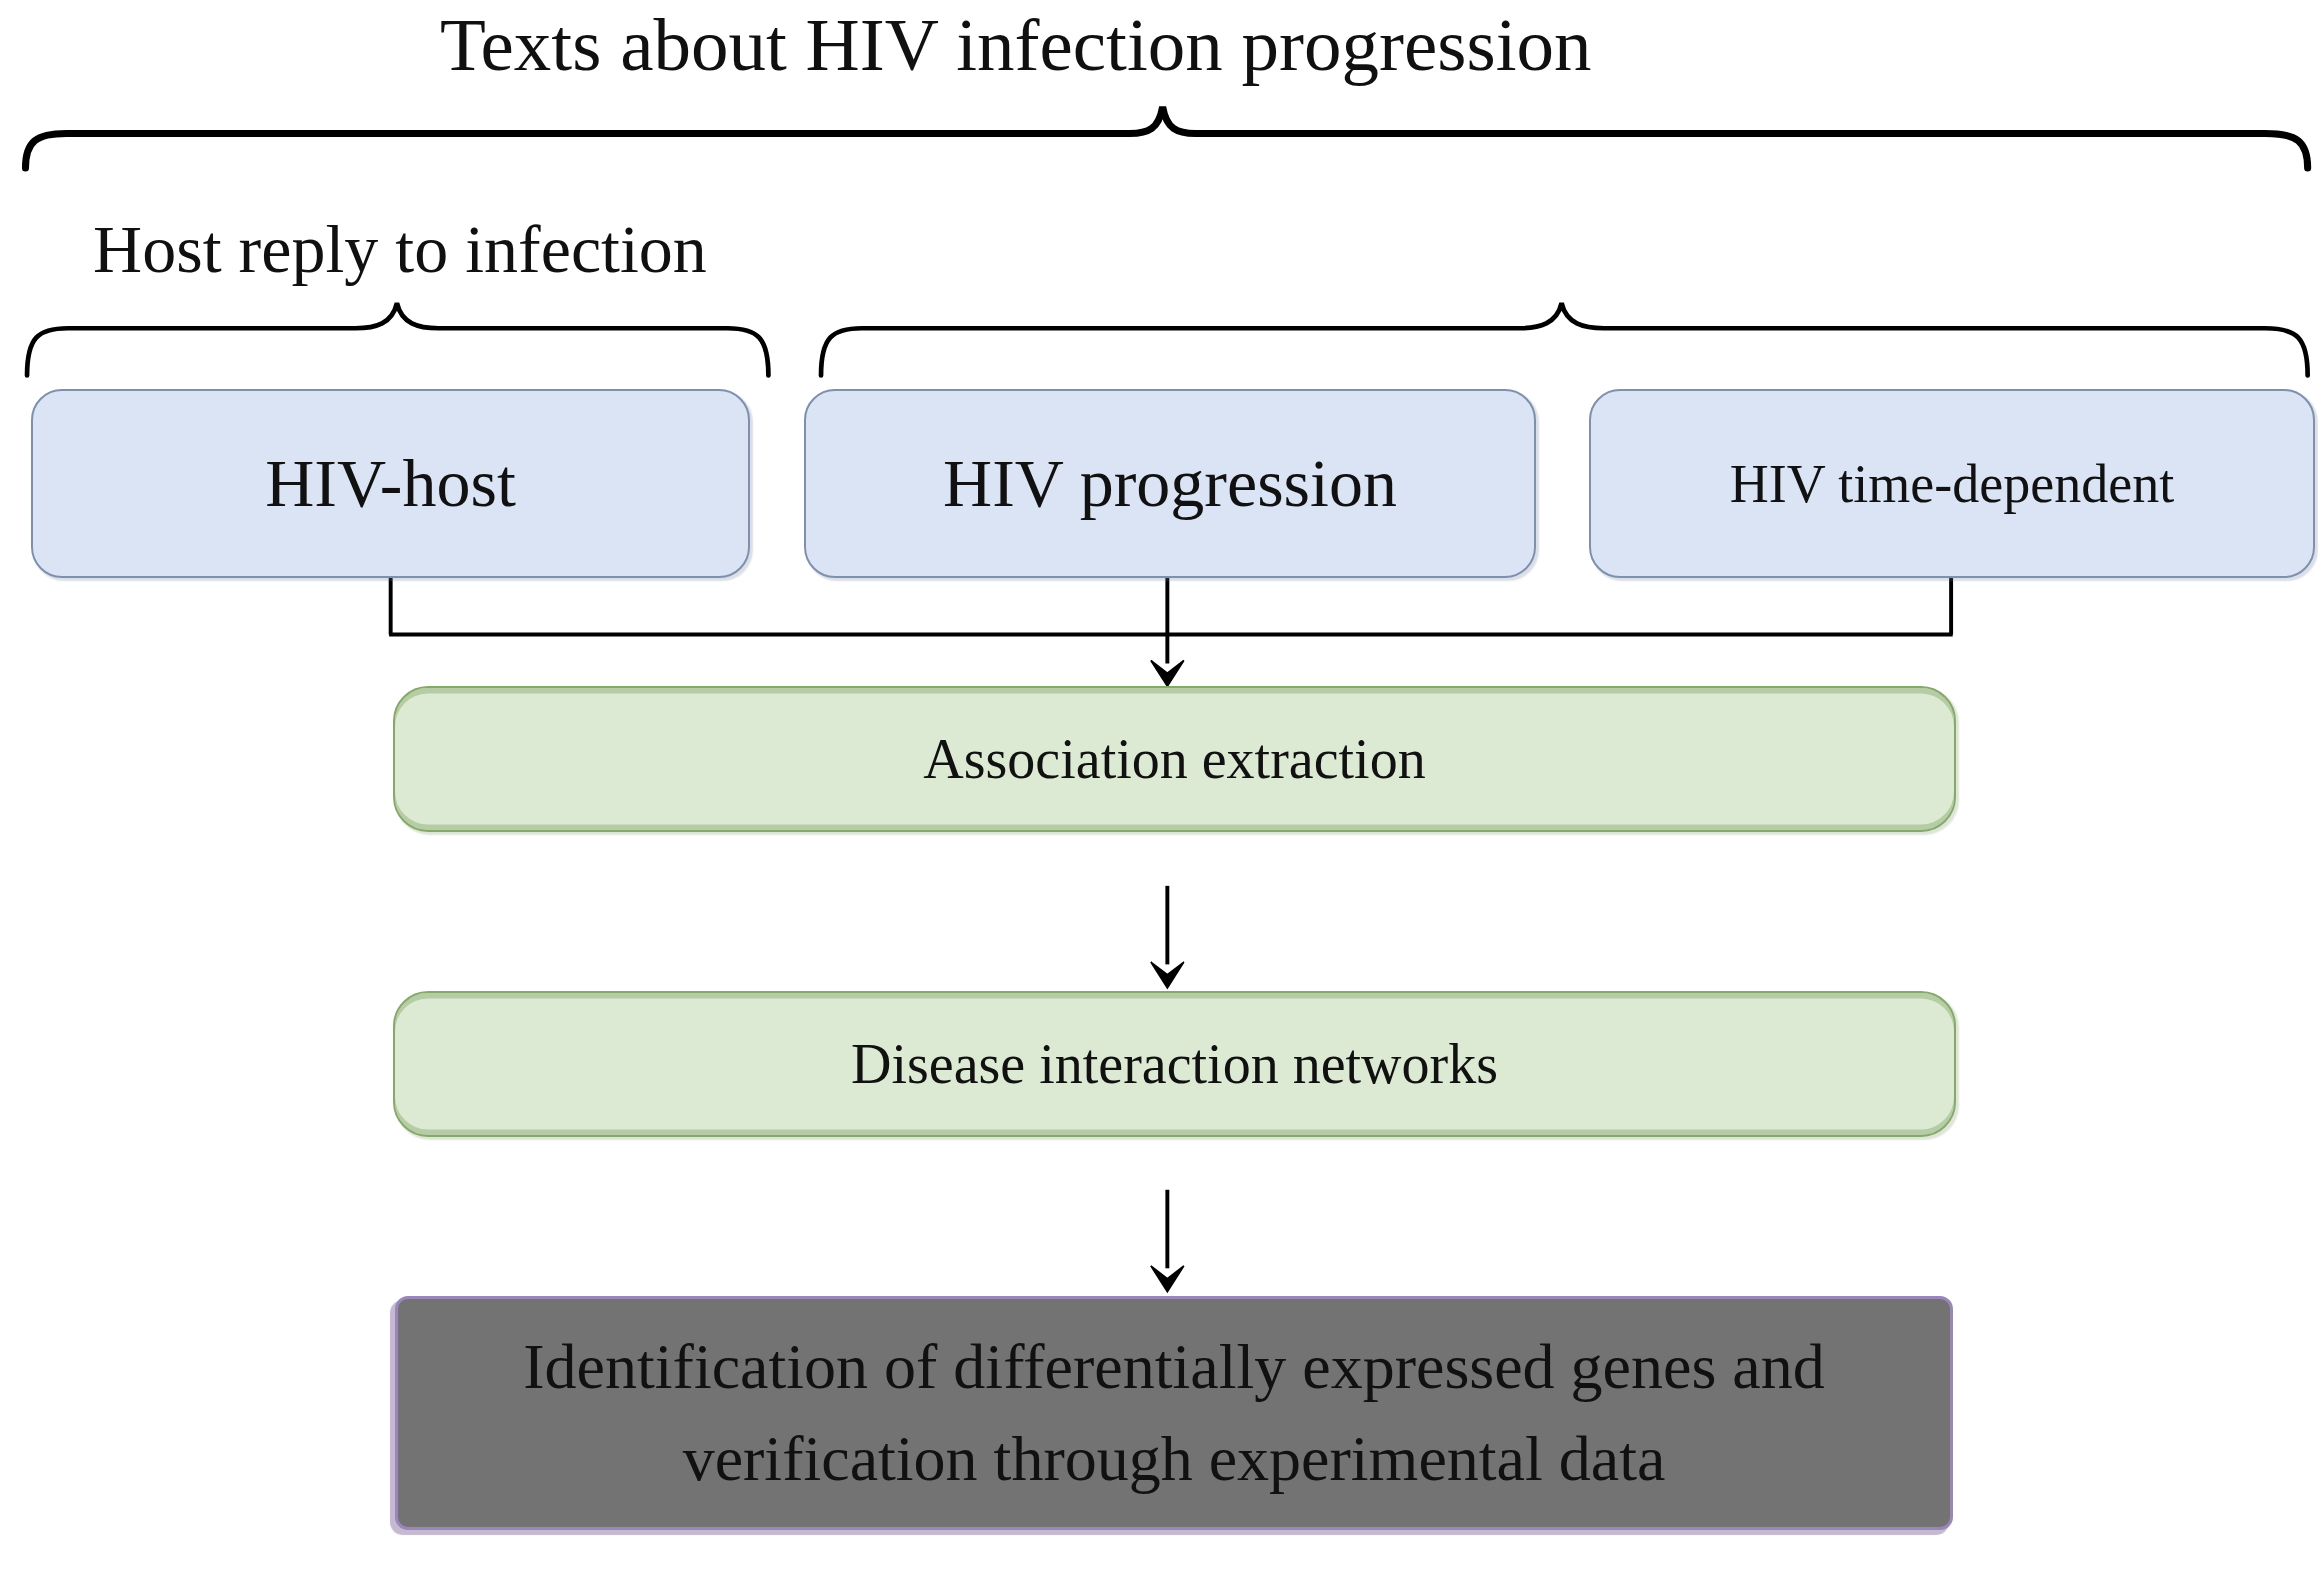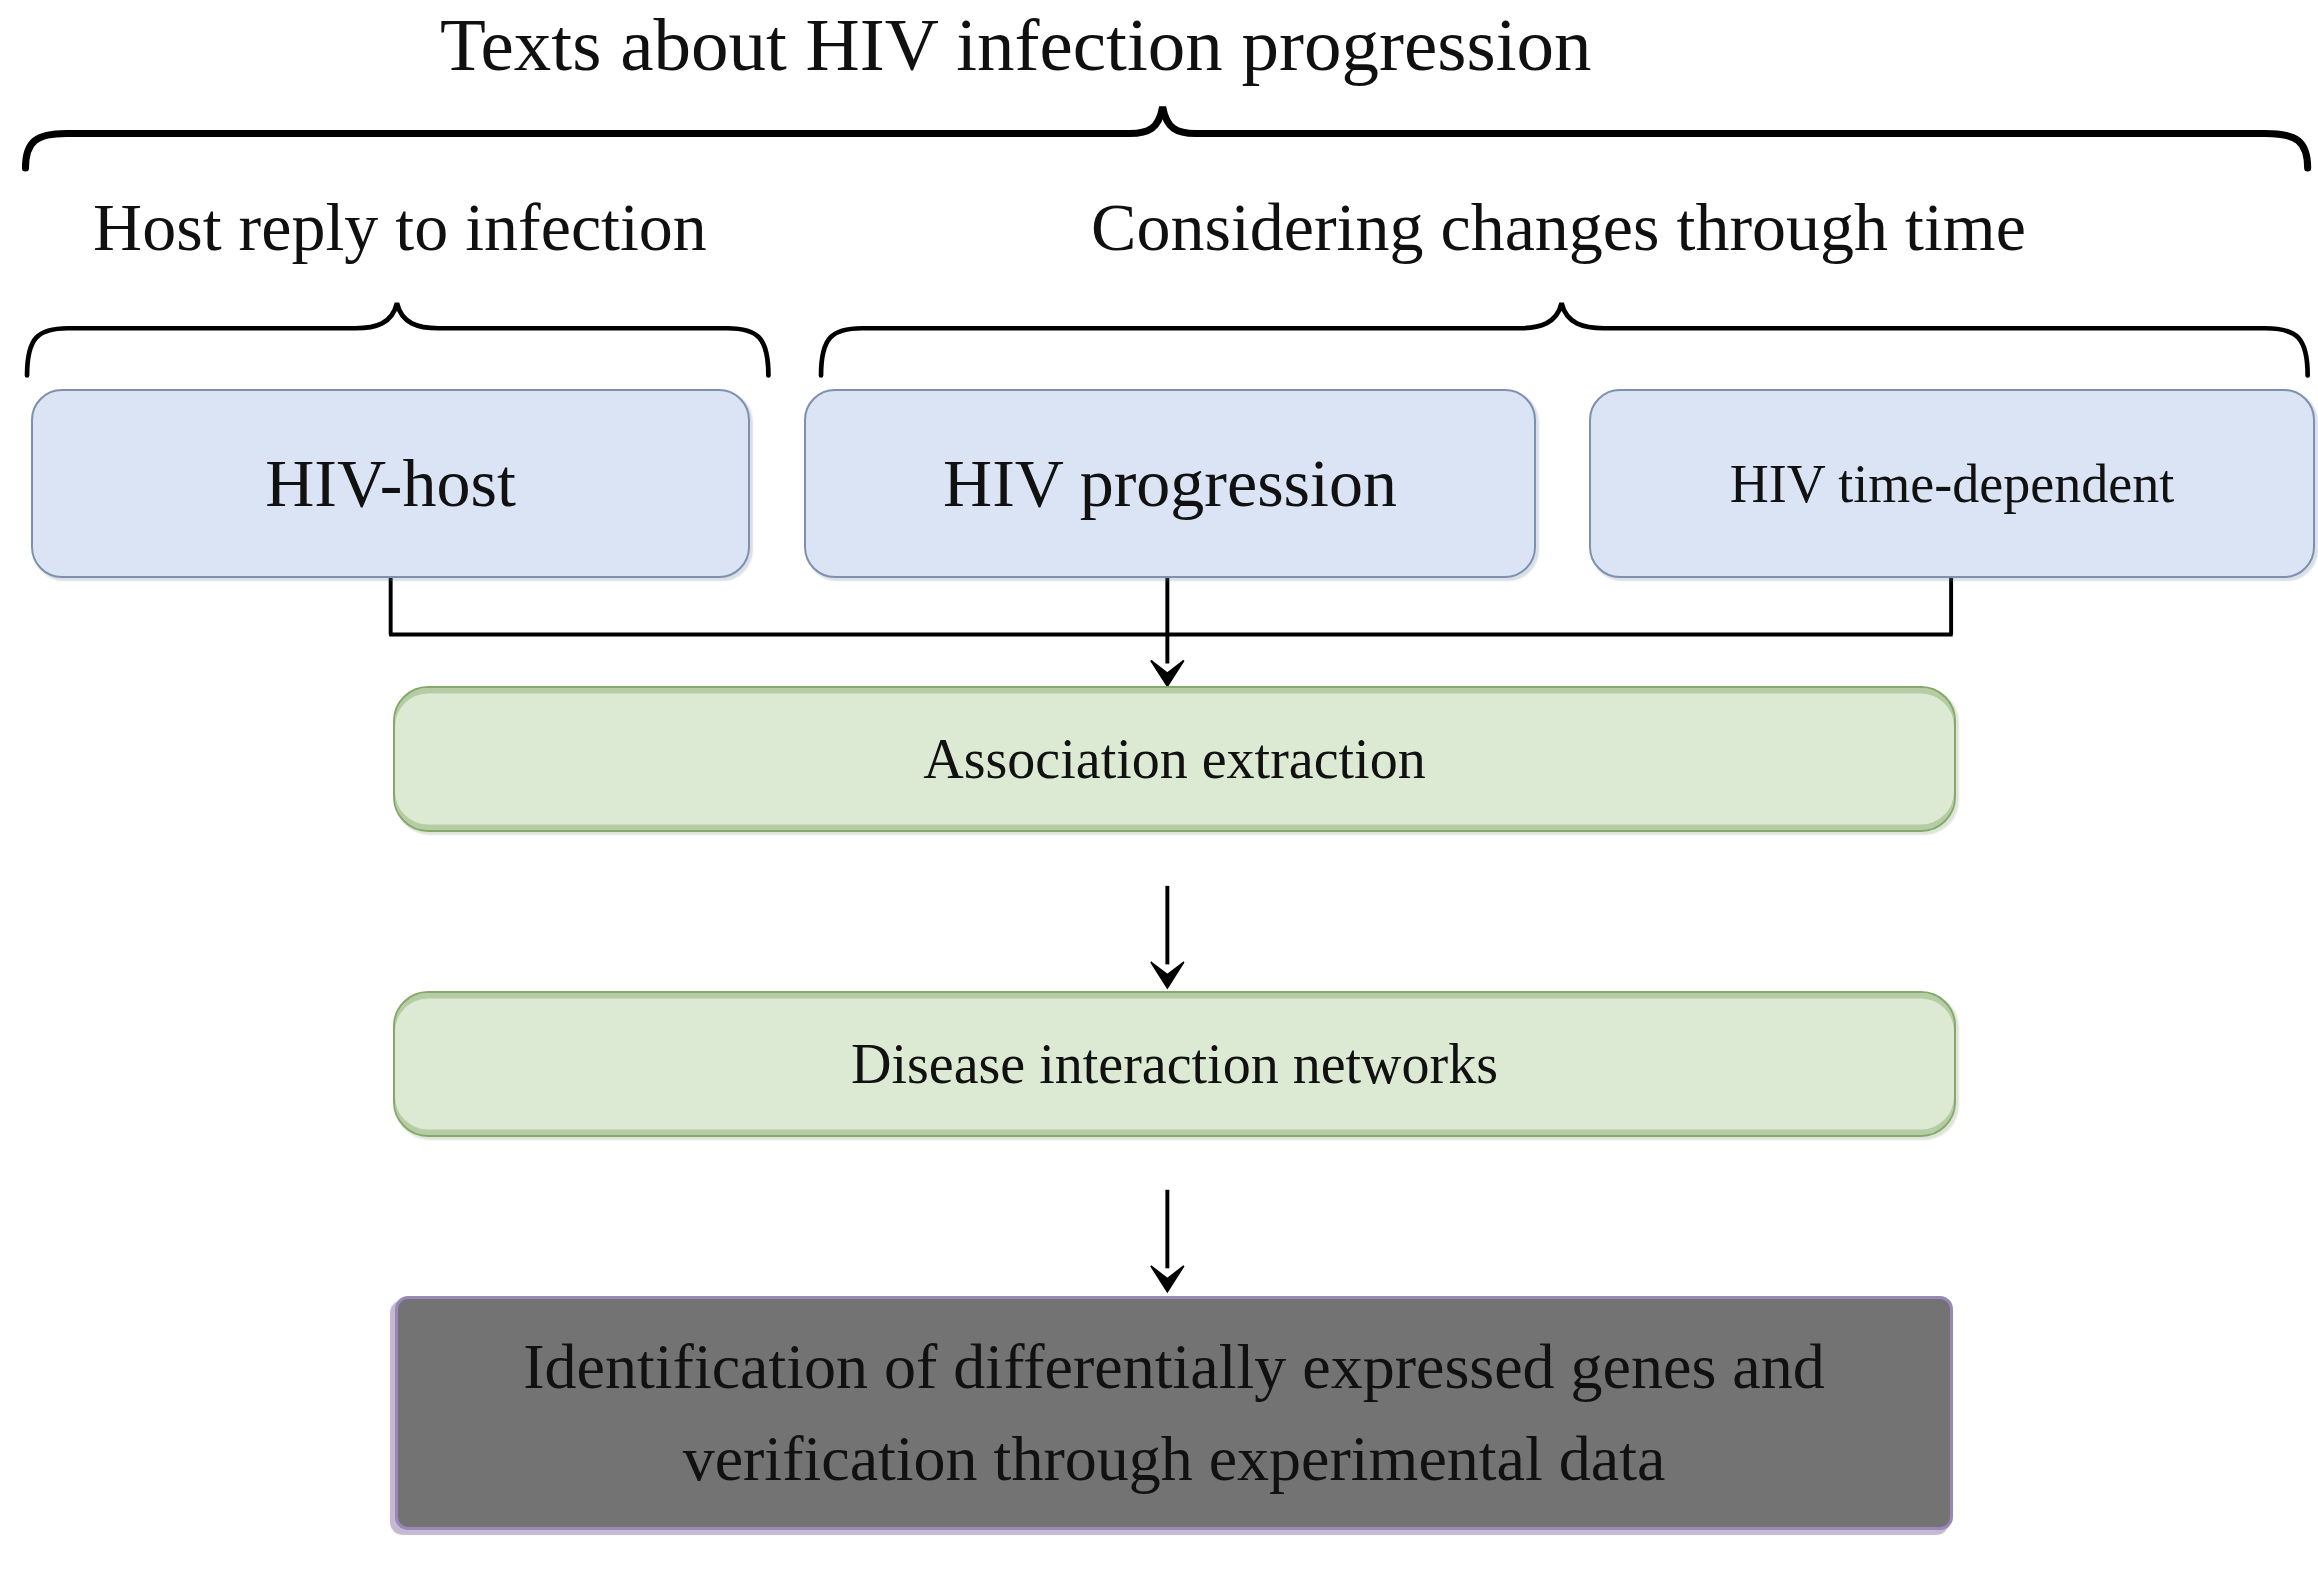--- a/index.html
+++ b/index.html
@@ -11,21 +11,21 @@
     color:#111111;
     overflow:hidden;
   }
   #lines{position:absolute;left:0;top:0;width:2319px;height:1595px;}
   .title{
     position:absolute;left:440px;top:1.6px;width:1484px;
     font-size:75px;text-align:left;white-space:nowrap;
     color:#101010;
   }
   .group-label{
-    position:absolute;top:188px;height:86px;
+    position:absolute;top:210px;height:86px;
     font-size:68px;text-align:center;white-space:nowrap;
     color:#101010;
   }
   .group-label.left{left:31px;width:738px;}
   .group-label.right{left:1005px;width:1107px;}
   .node{
     position:absolute;display:flex;align-items:center;justify-content:center;
     text-align:center;box-sizing:border-box;
   }
   .node-blue{
@@ -72,21 +72,20 @@
     <path d="M 1486 1128 L 1486 1228" fill="none" stroke="#000000" stroke-width="5"></path>
     <path d="M 1465 1225 L 1486 1258 L 1507 1225 L 1486 1241 Z" fill="#000000" stroke="#000000" stroke-width="2"></path>
 
     <path d="M 1486 1515 L 1486 1615" fill="none" stroke="#000000" stroke-width="5"></path>
     <path d="M 1465 1612 L 1486 1645 L 1507 1612 L 1486 1628 Z" fill="#000000" stroke="#000000" stroke-width="2"></path>
   </svg>
 
   <div class="title">Texts about HIV infection progression</div>
 
   <div class="group-label left">Host reply to infection</div>
-  <div class="group-label right">Considering changes through time</div>
 
   <div class="node node-blue" id="node-hiv-host">
     <span>HIV-host</span>
   </div>
   <div class="node node-blue" id="node-hiv-progression">
     <span>HIV progression</span>
   </div>
   <div class="node node-blue" id="node-hiv-time">
     <span>HIV time-dependent</span>
   </div>

